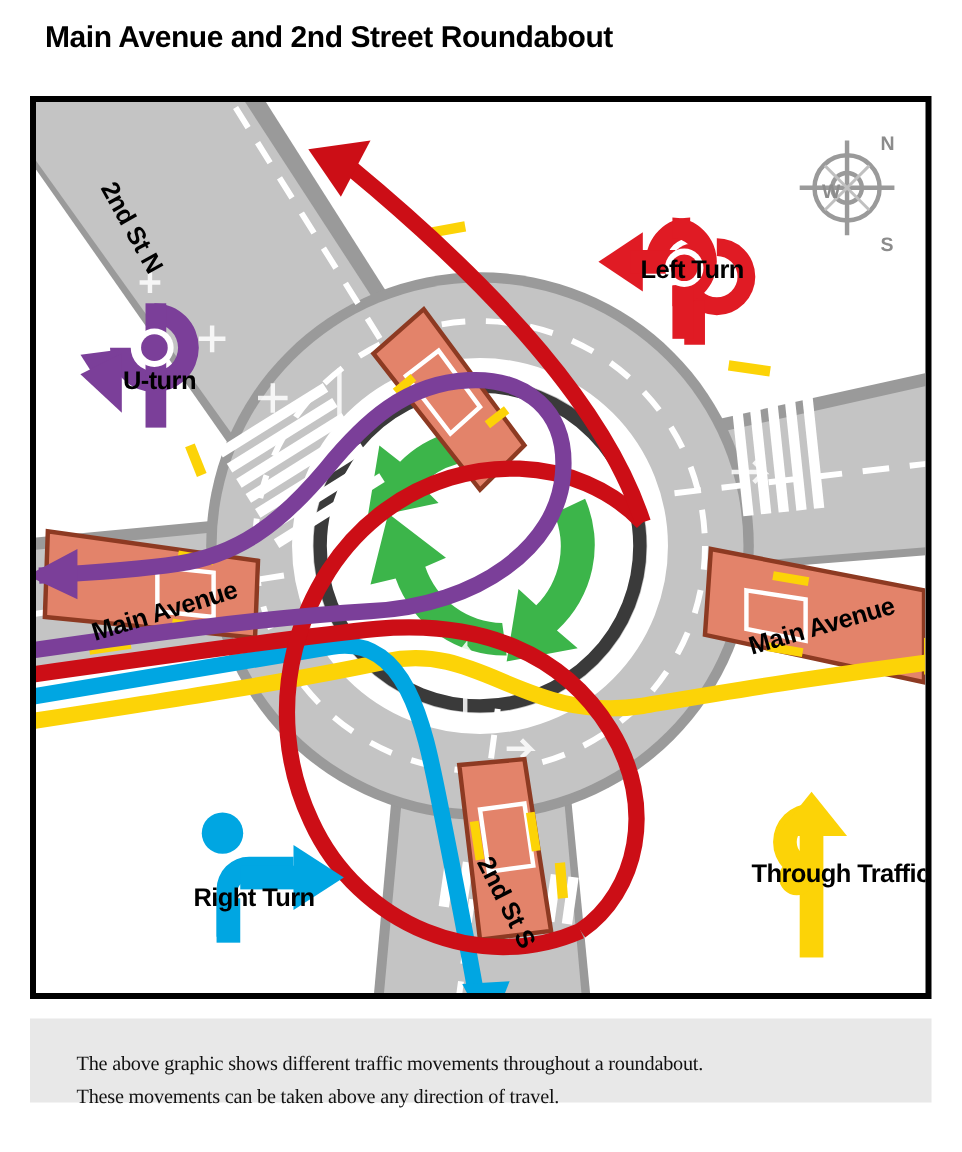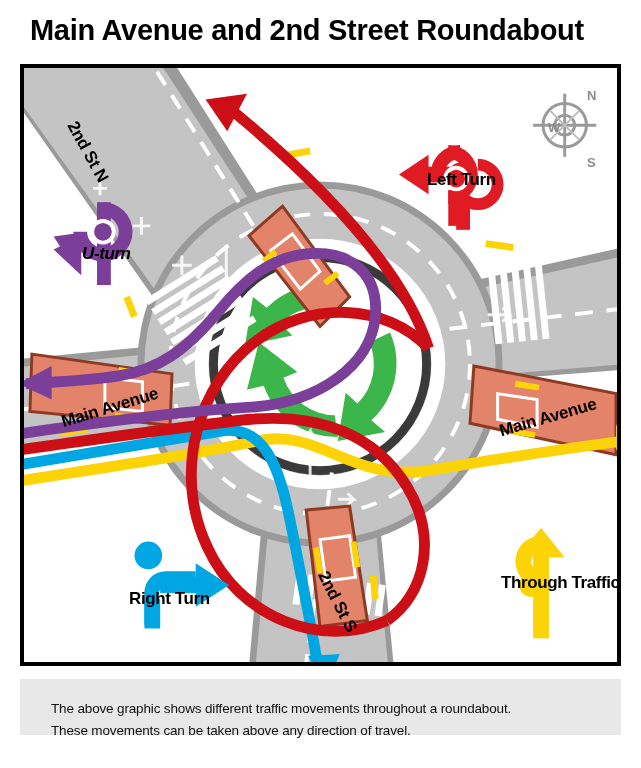--- a/index.html
+++ b/index.html
@@ -1,43 +1,43 @@
 <!DOCTYPE html>
 <html><head>
 <meta charset="utf-8">
 <style>
   html,body{margin:0;padding:0;background:#ffffff;}
   body{width:641px;height:768px;font-family:"Liberation Sans",sans-serif;overflow:hidden;}
   .page{position:relative;width:641px;height:768px;background:#ffffff;}
 
   .title{
     position:absolute;left:30px;top:14px;width:590px;
-    font-size:29px;font-weight:bold;color:#000000;
+    font-size:20px;font-weight:bold;color:#000000;
     letter-spacing:-0.3px;white-space:nowrap;
   }
 
   .diagram-frame{
     position:absolute;left:20px;top:64px;width:601px;height:602px;
     border:4px solid #000000;box-sizing:border-box;background:#ffffff;
     overflow:hidden;
   }
   .svgwrap{position:absolute;left:0;top:0;width:100%;height:100%;}
 
   .legend{
     position:absolute;color:#000;font-weight:bold;
     white-space:nowrap;font-size:17px;letter-spacing:-0.4px;
   }
   .lg-left{left:403px;top:102px;text-align:center;}
-  .lg-uturn{left:58px;top:176px;font-style:italic;}
+  .lg-uturn{left:58px;top:176px;}
   .lg-right{left:105px;top:521px;}
   .lg-through{left:477px;top:505px;text-align:right;}
 
   .caption-box{
     position:absolute;left:20px;top:679px;width:601px;height:56px;
-    background:#e8e8e8;box-sizing:border-box;
+    background:#e8e8e8;box-sizing:border-box;font-family:Liberation Serif, serif;
   }
   .caption-line{
     position:absolute;left:31px;font-size:13.5px;color:#111;
     letter-spacing:-0.15px;white-space:nowrap;font-weight:normal;
   }
   .cl1{top:22px;}
   .cl2{top:44px;}
 </style>
 </head>
 <body>

